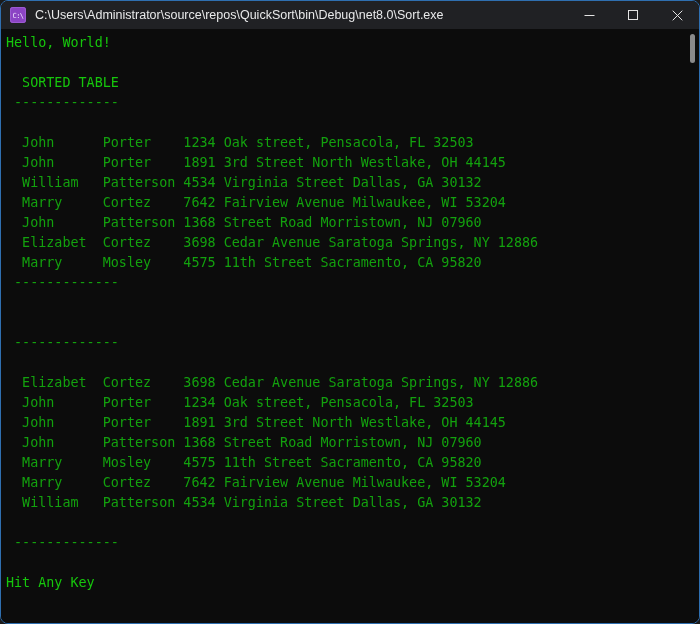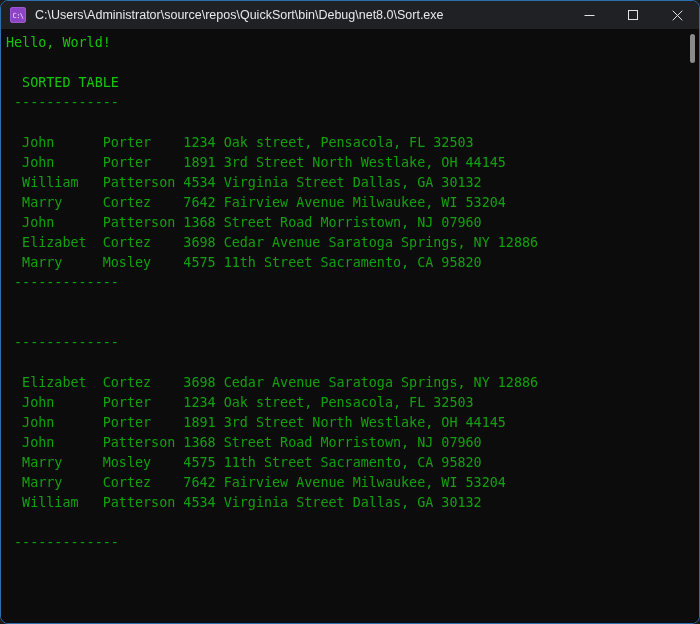--- a/index.html
+++ b/index.html
@@ -189,20 +189,21 @@
       <div class="line">  John      Porter    1234 Oak street, Pensacola, FL 32503</div>
       <div class="line">  John      Porter    1891 3rd Street North Westlake, OH 44145</div>
       <div class="line">  John      Patterson 1368 Street Road Morristown, NJ 07960</div>
       <div class="line">  Marry     Mosley    4575 11th Street Sacramento, CA 95820</div>
       <div class="line">  Marry     Cortez    7642 Fairview Avenue Milwaukee, WI 53204</div>
       <div class="line">  William   Patterson 4534 Virginia Street Dallas, GA 30132</div>
 
       <div class="line blank">&nbsp;</div>
       <div class="line"> -------------</div>
       <div class="line blank">&nbsp;</div>
+      <div class="line bright">Hit Any Key</div>
 
     </div>
 
     <div class="scrollbar-track">
       <div class="scrollbar-thumb"></div>
     </div>
   </div>
 
 </div>
 

